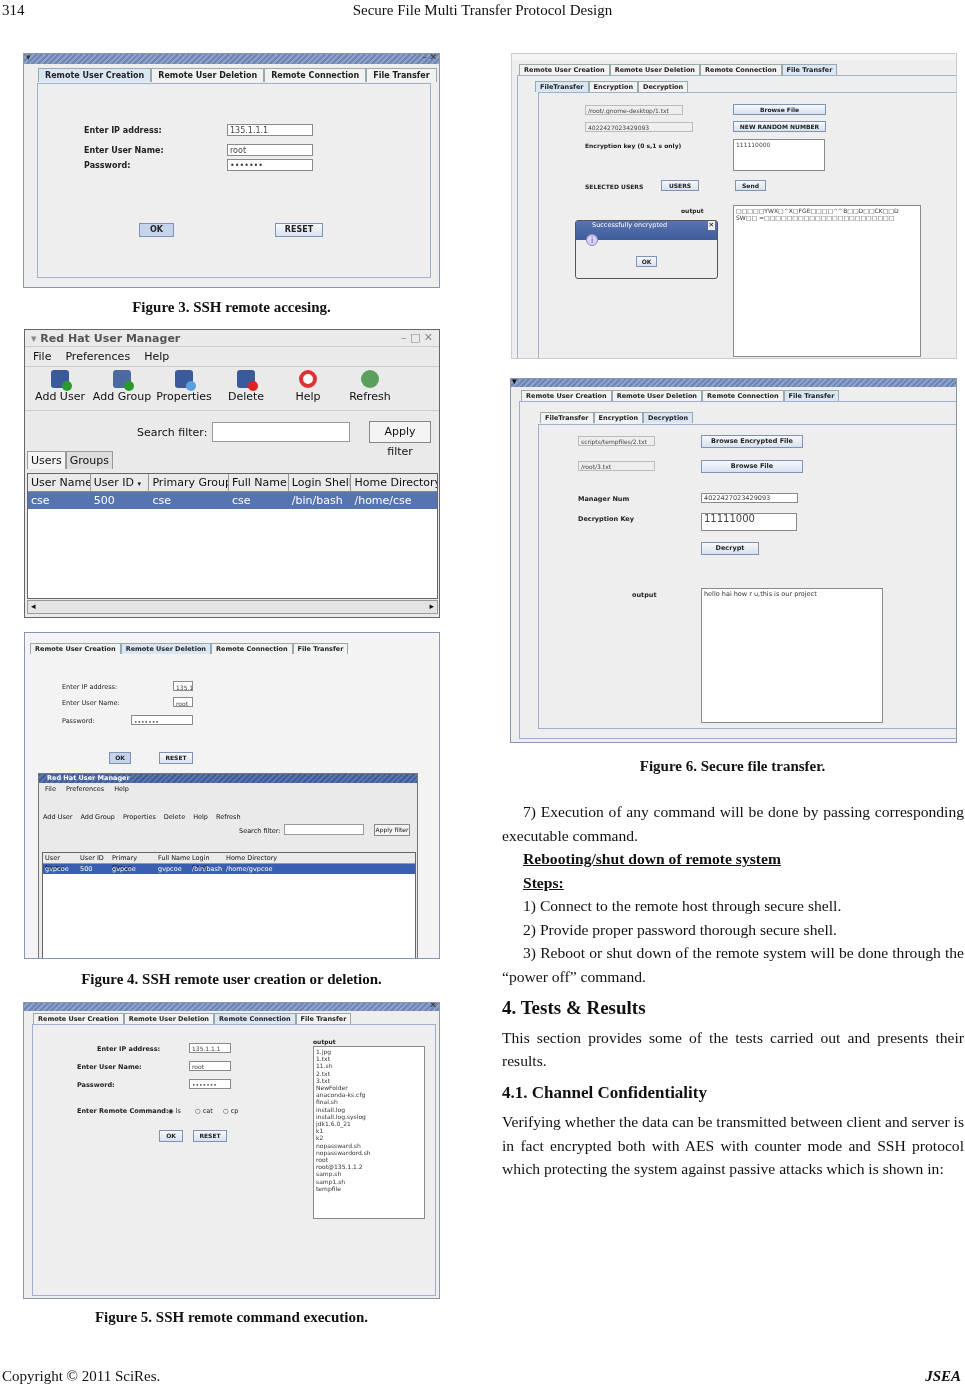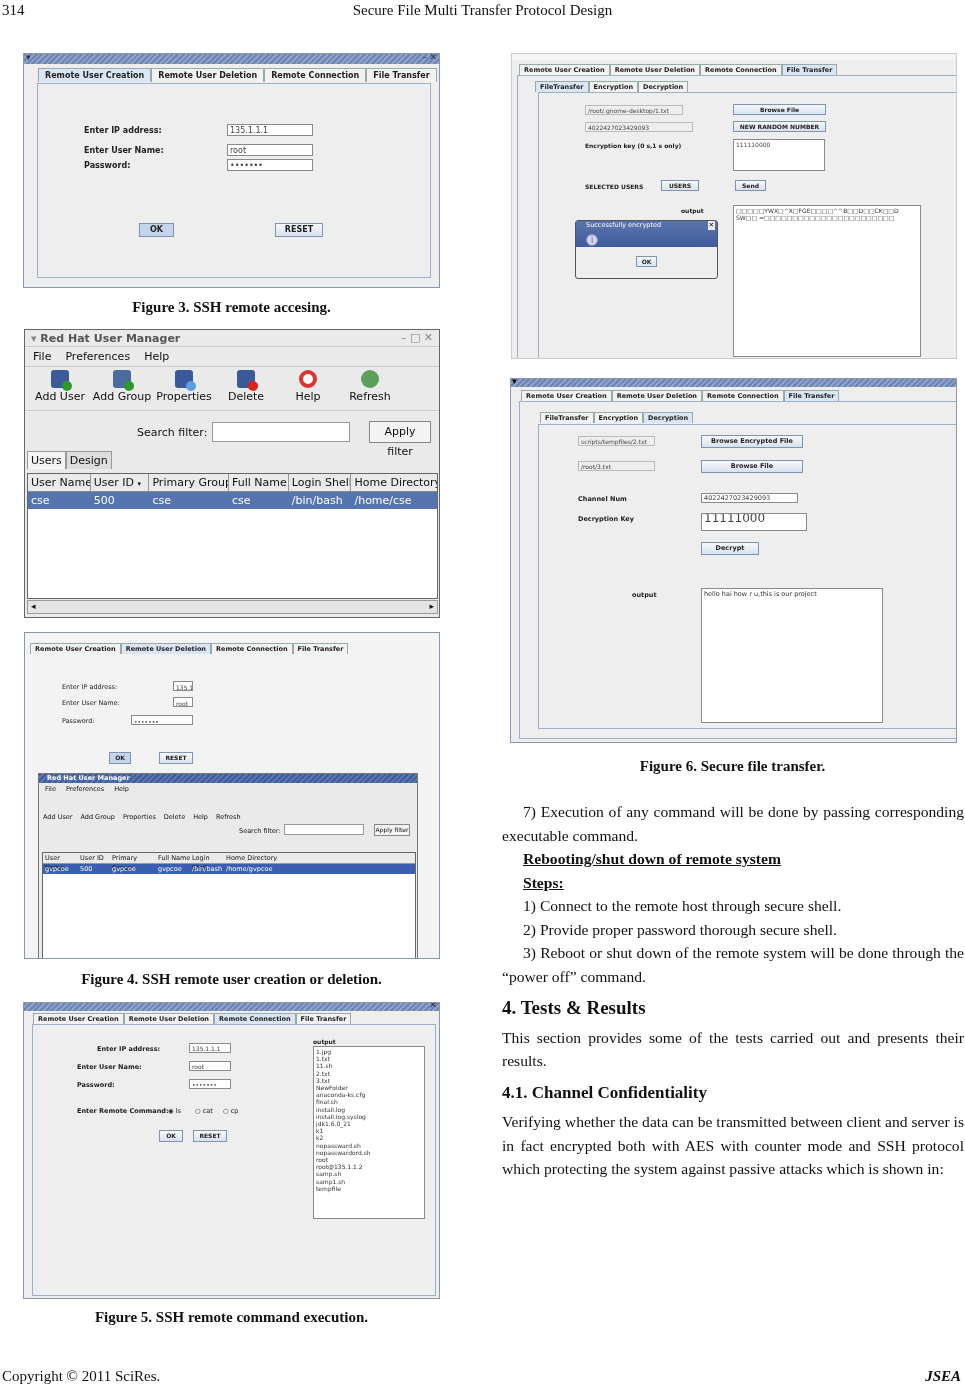--- a/index.html
+++ b/index.html
@@ -121,21 +121,21 @@
     <div class="gtool-item">
         <div class="gicon" style="background:#5aa05a;border-radius:50%"></div>
         <span>Refresh</span>
       </div>
   </div>
   <div style="position:absolute;left:112px;top:96px;font-size:11px">Search filter:</div>
   <div style="position:absolute;left:187px;top:92px;width:138px;height:20px;background:#fff;border:1px solid #999"></div>
   <div style="position:absolute;left:344px;top:91px;width:62px;height:22px;border:1px solid #888;background:#f4f4f4;font-size:11px;text-align:center;line-height:20px">Apply filter</div>
   <div style="position:absolute;left:2px;top:121px;display:flex">
     <div style="font-size:11px;padding:2px 3px;border:1px solid #999;border-bottom:none;background:#f4f4f4">Users</div>
-    <div style="font-size:11px;padding:2px 3px;border:1px solid #999;border-bottom:none;background:#ddd">Design</div>
+    <div style="font-size:11px;padding:2px 3px;border:1px solid #999;border-bottom:none;background:#ddd">Groups</div>
   </div>
   <div class="gtable" style="left:2px;top:143px;width:411px;height:126px">
     <div class="gth">
       <div style="width:63px">User Name</div>
       <div style="width:59px"><span>User ID</span> <span style="font-size:7px">▾</span></div>
       <div style="width:80px">Primary Group</div>
       <div style="width:60px">Full Name</div>
       <div style="width:63px">Login Shell</div>
       <div style="width:86px;border-right:none">Home Directory</div>
     </div>
@@ -281,21 +281,21 @@
       <div class="lbl" style="left:46px;top:49px;font-size:6px">Encryption key (0 s,1 s only)</div>
       <div class="fld" style="left:194px;top:46px;width:92px;height:32px;font-size:6px;line-height:7px">111110000</div>
       <div class="lbl" style="left:46px;top:90px;font-size:6px">SELECTED USERS</div>
       <div class="jbtn" style="left:122px;top:87px;width:38px;height:11px;font-size:6px;line-height:9px">USERS</div>
       <div class="jbtn" style="left:196px;top:87px;width:31px;height:11px;font-size:6px;line-height:9px">Send</div>
       <div class="lbl" style="left:142px;top:114px;font-size:6px">output</div>
       <div class="out" style="left:194px;top:112px;width:188px;height:152px;font-size:6px;line-height:7px">□□□□□YWX□^X□FGE□□□□^^B□□D□□CK□□D
 SW□□ =□□□□□□□□□□□□□□□□□□□□□□□</div>
 
       <div style="position:absolute;left:36px;top:127px;width:143px;height:59px;background:#eee;border:1px solid #555;border-radius:3px">
-        <div style="height:26px;background:linear-gradient(#5a74ad,#3f5c9c);color:#fff;font-size:6.5px;line-height:9px;padding-left:10px;position:relative">
+        <div style="height:19px;background:linear-gradient(#5a74ad,#3f5c9c);color:#fff;font-size:6.5px;line-height:9px;padding-left:16px;position:relative">
           <span>Successfully encrypted</span>
           <span style="position:absolute;right:2px;top:0;color:#000;background:#eee;padding:0 1px">✕</span>
         </div>
         <div style="position:absolute;left:10px;top:13px;width:12px;height:12px;border-radius:50%;background:#d7d4f2;border:1px solid #8a86c8;font-size:8px;text-align:center;line-height:11px;color:#5550a8">i</div>
         <div class="jbtn" style="left:60px;top:35px;width:21px;height:11px;font-size:6px;line-height:9px">OK</div>
       </div>
     </div>
   </div>
 </div>
 
@@ -313,24 +313,24 @@
     <div class="tabs" style="left:20px;top:10px">
       <div class="tab" style="font-size:6.5px;padding:1px 4px">FileTransfer</div>
       <div class="tab" style="font-size:6.5px;padding:1px 4px">Encryption</div>
       <div class="tab sel" style="font-size:6.5px;padding:1px 4px">Decryption</div>
     </div>
     <div class="panel" style="left:18px;top:22px;width:421px;height:305px;border-right:none">
       <div class="fld ro" style="left:39px;top:11px;width:77px;height:10px;font-size:6px;line-height:7px">scripts/tempfiles/2.txt</div>
       <div class="jbtn" style="left:162px;top:10px;width:102px;height:13px;font-size:6.5px;line-height:11px">Browse Encrypted  File</div>
       <div class="fld ro" style="left:39px;top:36px;width:77px;height:10px;font-size:6px;line-height:7px">/root/3.txt</div>
       <div class="jbtn" style="left:162px;top:35px;width:102px;height:13px;font-size:6.5px;line-height:11px">Browse File</div>
-      <div class="lbl" style="left:39px;top:70px;font-size:6.5px">Channel Num</div>
+      <div class="lbl" style="left:39px;top:70px;font-size:6.5px">Manager Num</div>
       <div class="fld" style="left:162px;top:68px;width:97px;height:10px;font-size:6.5px;line-height:7px">4022427023429093</div>
       <div class="lbl" style="left:39px;top:90px;font-size:6.5px">Decryption Key</div>
-      <div class="fld" style="left:162px;top:88px;width:106px;height:18px;font-size:12px;line-height:7px">11111000</div>
+      <div class="fld" style="left:162px;top:88px;width:96px;height:18px;font-size:10px;line-height:7px">11111000</div>
       <div class="jbtn" style="left:162px;top:117px;width:58px;height:13px;font-size:6.5px;line-height:11px">Decrypt</div>
       <div class="lbl" style="left:93px;top:166px;font-size:6.5px">output</div>
       <div class="out" style="left:162px;top:163px;width:182px;height:135px;font-size:6.5px">hello hai how r u,this is our project</div>
     </div>
   </div>
 </div>
 <div class="abs caption" style="left:505px;width:455px;top:758px">Figure 6. Secure file transfer.</div>
 
 <div class="abs txt" style="top:800px">
   <p>7) Execution of any command will be done by passing corresponding executable command.</p>

